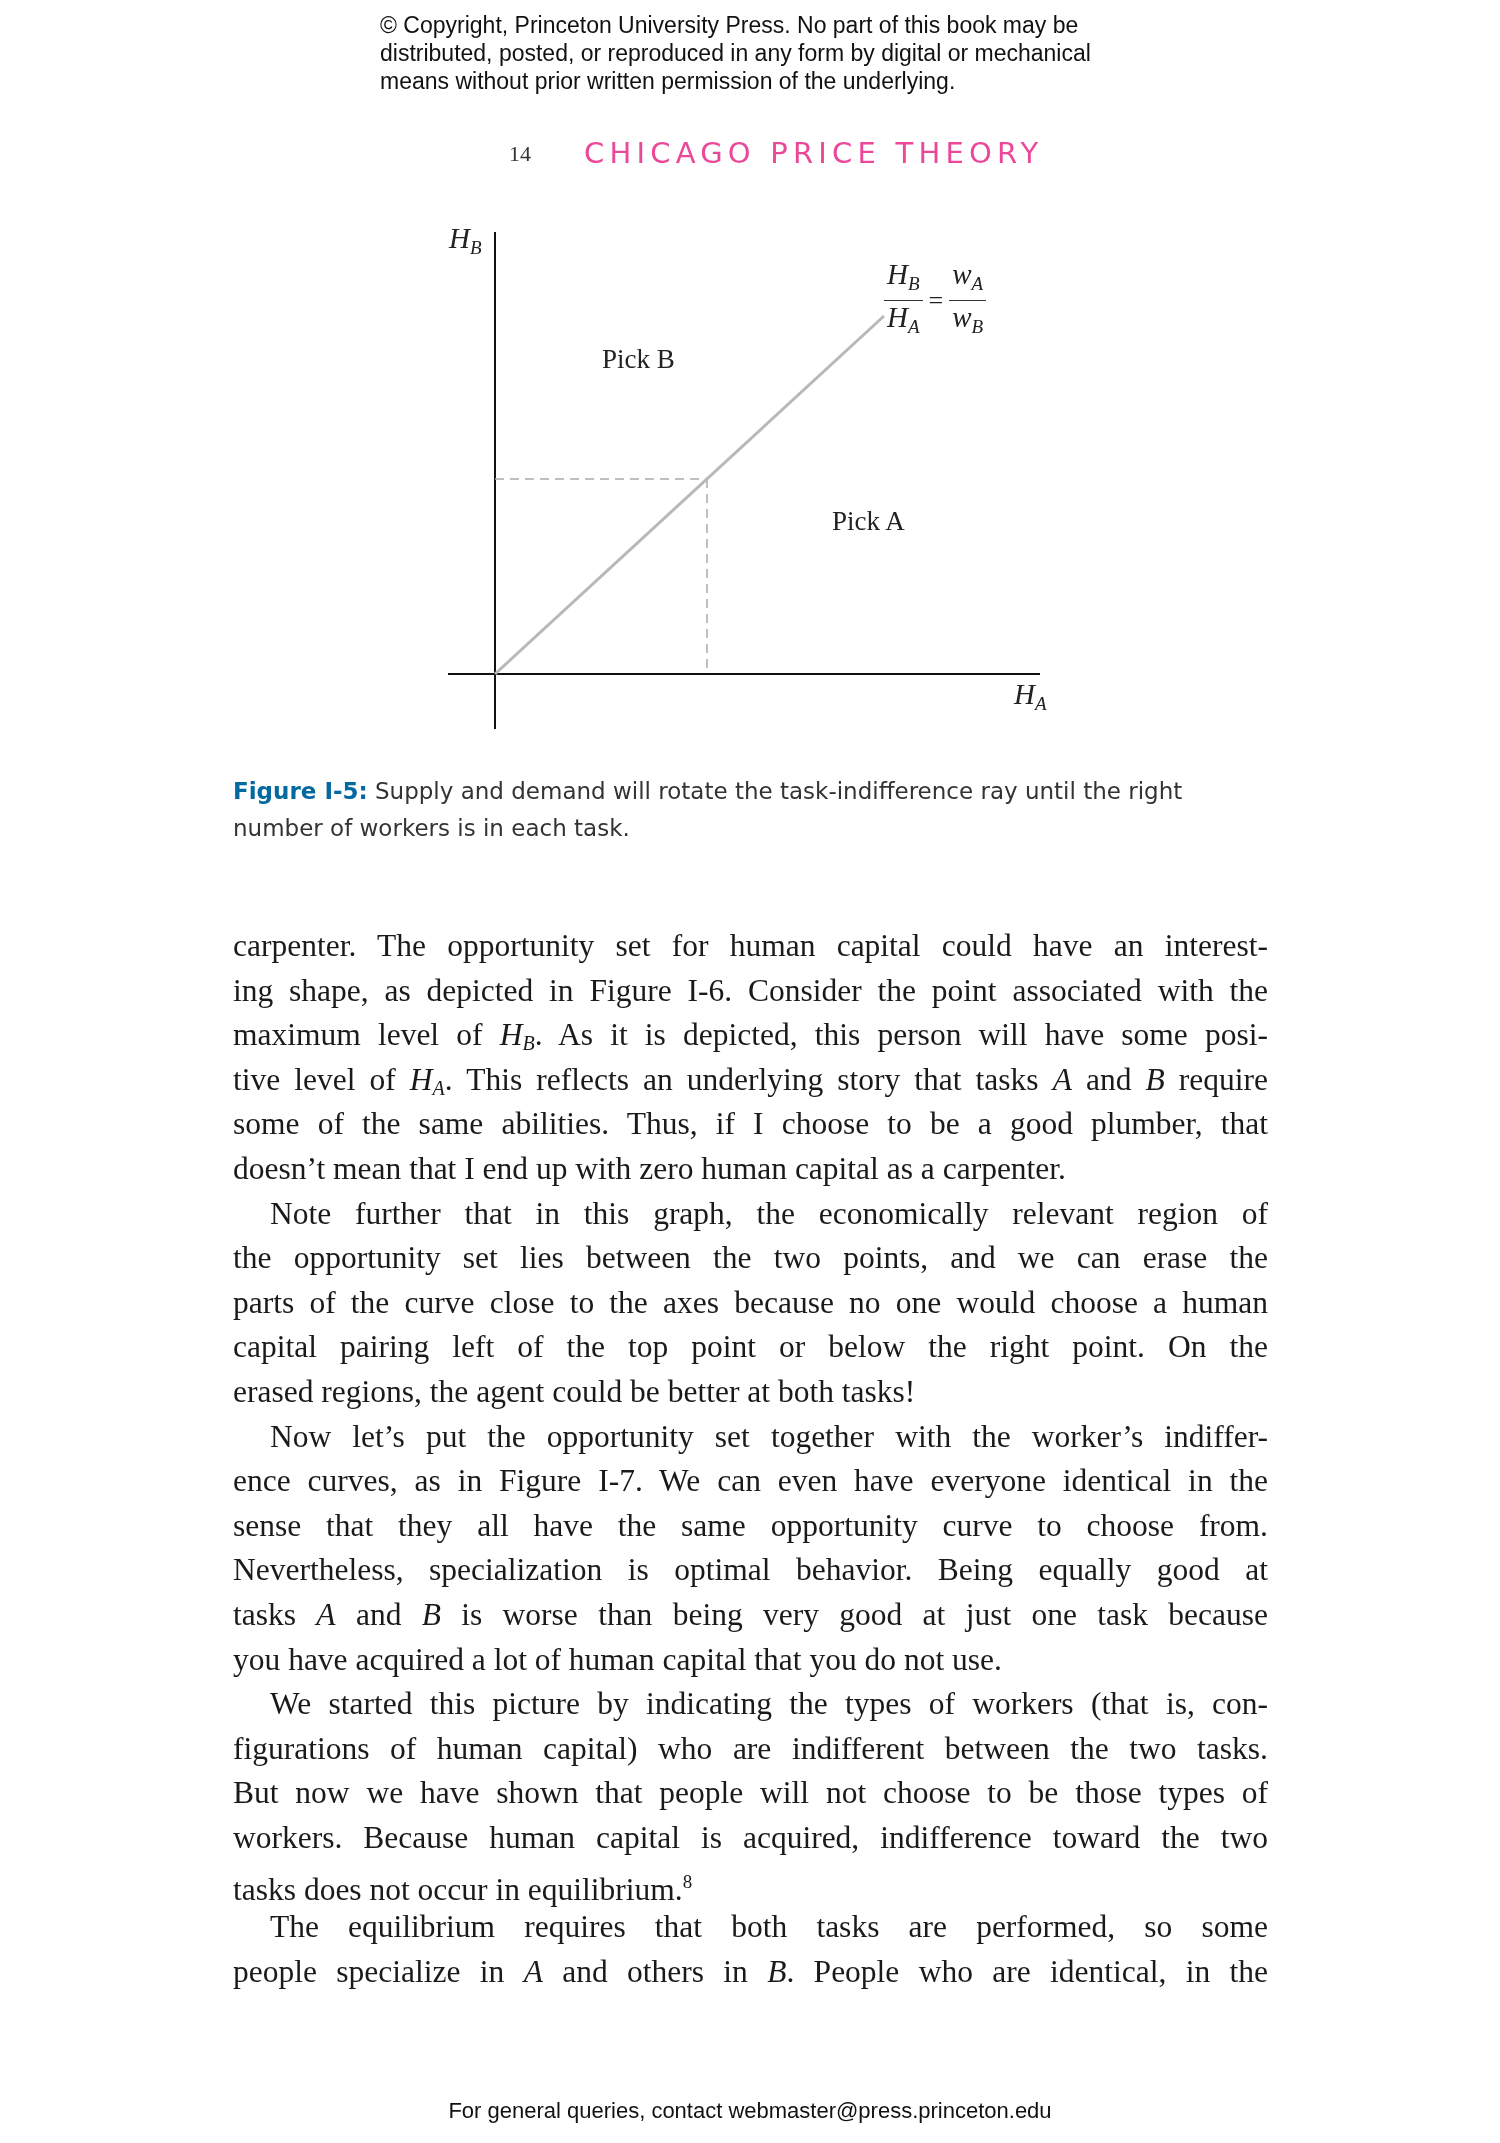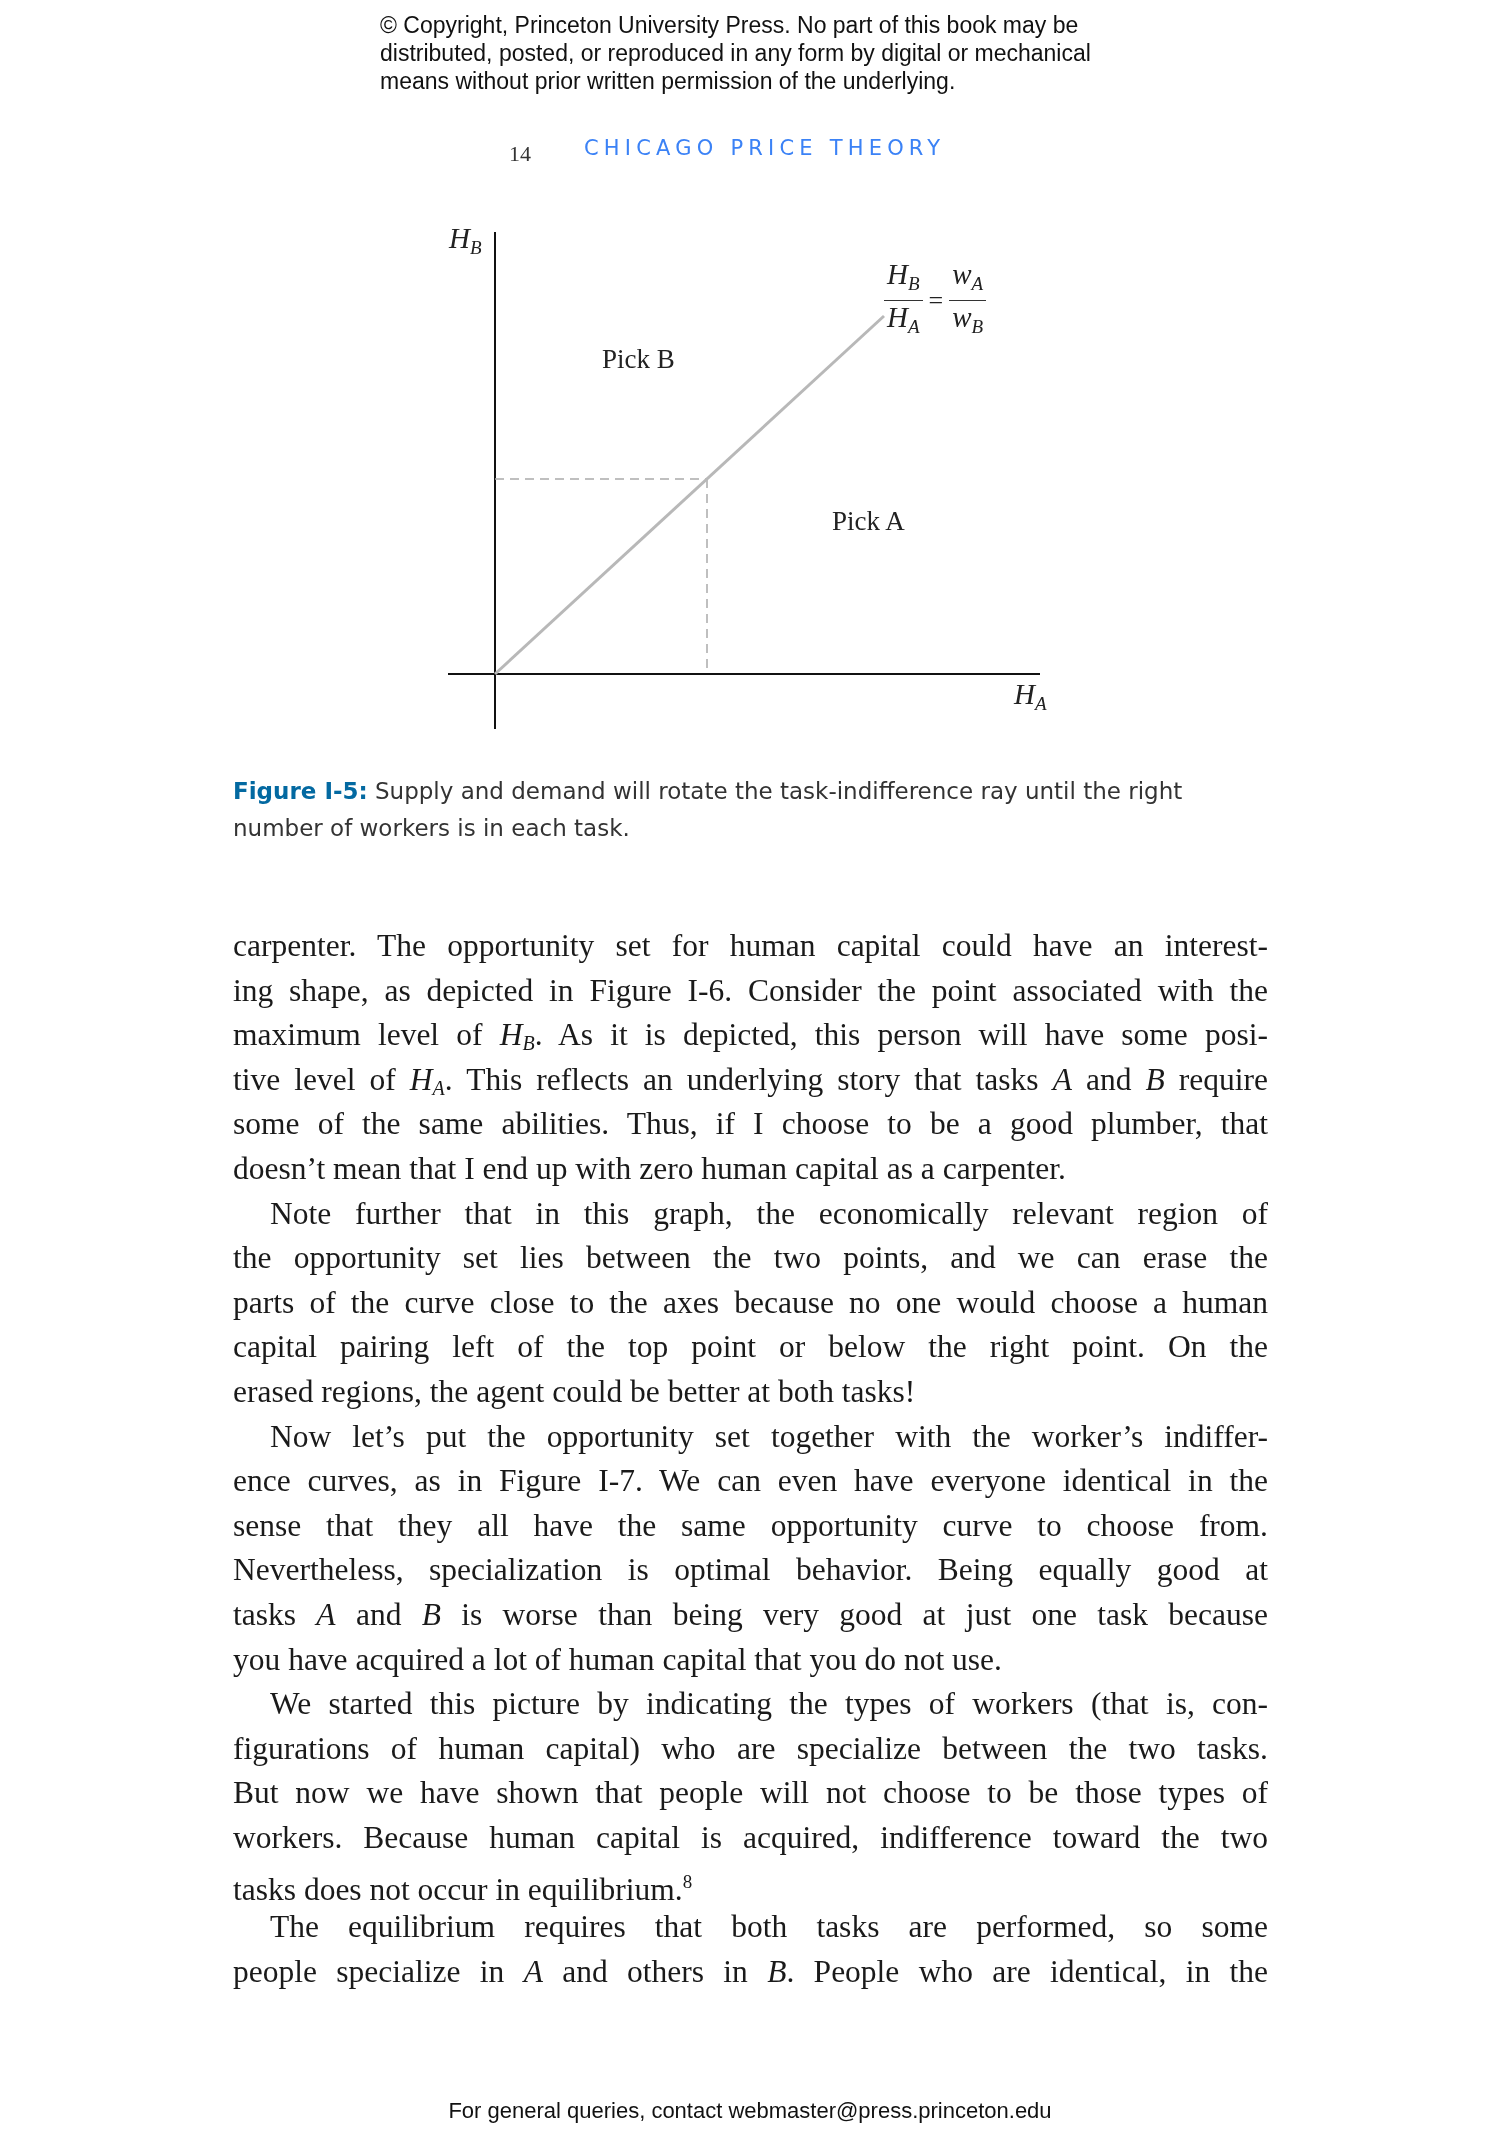--- a/index.html
+++ b/index.html
@@ -2,21 +2,21 @@
 <html><head>
 <meta charset="utf-8">
 <style>
   html, body { margin:0; padding:0; background:#ffffff; }
   body { width:1500px; height:2143px; position:relative; overflow:hidden; color:#1a1a1a; }
   .abs { position:absolute; }
   .copyright { left:380px; top:11px; width:800px; font-family:"Liberation Sans", sans-serif; font-size:23px; line-height:28px; color:#111; }
   .copyright div { white-space:nowrap; }
   .runhead { top:136px; left:0; width:1500px; height:30px; }
   .pagenum { position:absolute; left:509px; top:5px; font-family:"Liberation Serif", serif; font-size:22px; color:#333; }
-  .headtitle { position:absolute; left:584px; top:0; font-family:"DejaVu Sans", sans-serif; font-size:21px; letter-spacing:5.2px; color:#3b82f6; }
+  .headtitle { position:absolute; left:584px; top:0; font-family:"DejaVu Sans", sans-serif; font-size:29px; letter-spacing:5.2px; color:#ec4899; }
   .figure { left:0; top:0; width:1316px; height:760px; }
   .fig-label { position:absolute; font-family:"Liberation Serif", serif; font-style:italic; font-size:29px; color:#222; white-space:nowrap; }
   .fig-label sub { font-size:19px; vertical-align:-6px; }
   .region-label { position:absolute; font-family:"Liberation Serif", serif; font-size:27px; color:#222; white-space:nowrap; }
   .frac { position:absolute; display:flex; align-items:center; font-family:"Liberation Serif", serif; font-style:italic; color:#222; }
   .frac .f { display:flex; flex-direction:column; align-items:center; }
   .frac .num, .frac .den { font-size:29px; line-height:32px; padding:0 3px; white-space:nowrap; }
   .frac .num { border-bottom:1.5px solid #333; }
   .frac sub { font-size:19px; vertical-align:-6px; font-style:italic; }
   .frac .eq { font-style:normal; font-size:26px; margin:0 6px; }
@@ -95,21 +95,21 @@
   <div class="line last">erased regions, the agent could be better at both tasks!</div>
 
   <div class="line indent">Now let’s put the opportunity set together with the worker’s indiffer-</div>
   <div class="line">ence curves, as in Figure I-7. We can even have everyone identical in the</div>
   <div class="line">sense that they all have the same opportunity curve to choose from.</div>
   <div class="line">Nevertheless, specialization is optimal behavior. Being equally good at</div>
   <div class="line"><span>tasks </span><i>A</i><span> and </span><i>B</i><span> is worse than being very good at just one task because</span></div>
   <div class="line last">you have acquired a lot of human capital that you do not use.</div>
 
   <div class="line indent">We started this picture by indicating the types of workers (that is, con-</div>
-  <div class="line">figurations of human capital) who are specialize between the two tasks.</div>
+  <div class="line">figurations of human capital) who are indifferent between the two tasks.</div>
   <div class="line">But now we have shown that people will not choose to be those types of</div>
   <div class="line">workers. Because human capital is acquired, indifference toward the two</div>
   <div class="line last"><span>tasks does not occur in equilibrium.</span><sup>8</sup></div>
 
   <div class="line indent">The equilibrium requires that both tasks are performed, so some</div>
   <div class="line"><span>people specialize in </span><i>A</i><span> and others in </span><i>B</i><span>. People who are identical, in the</span></div>
 </div>
 
 <div class="abs footer">For general queries, contact webmaster@press.princeton.edu</div>
 

